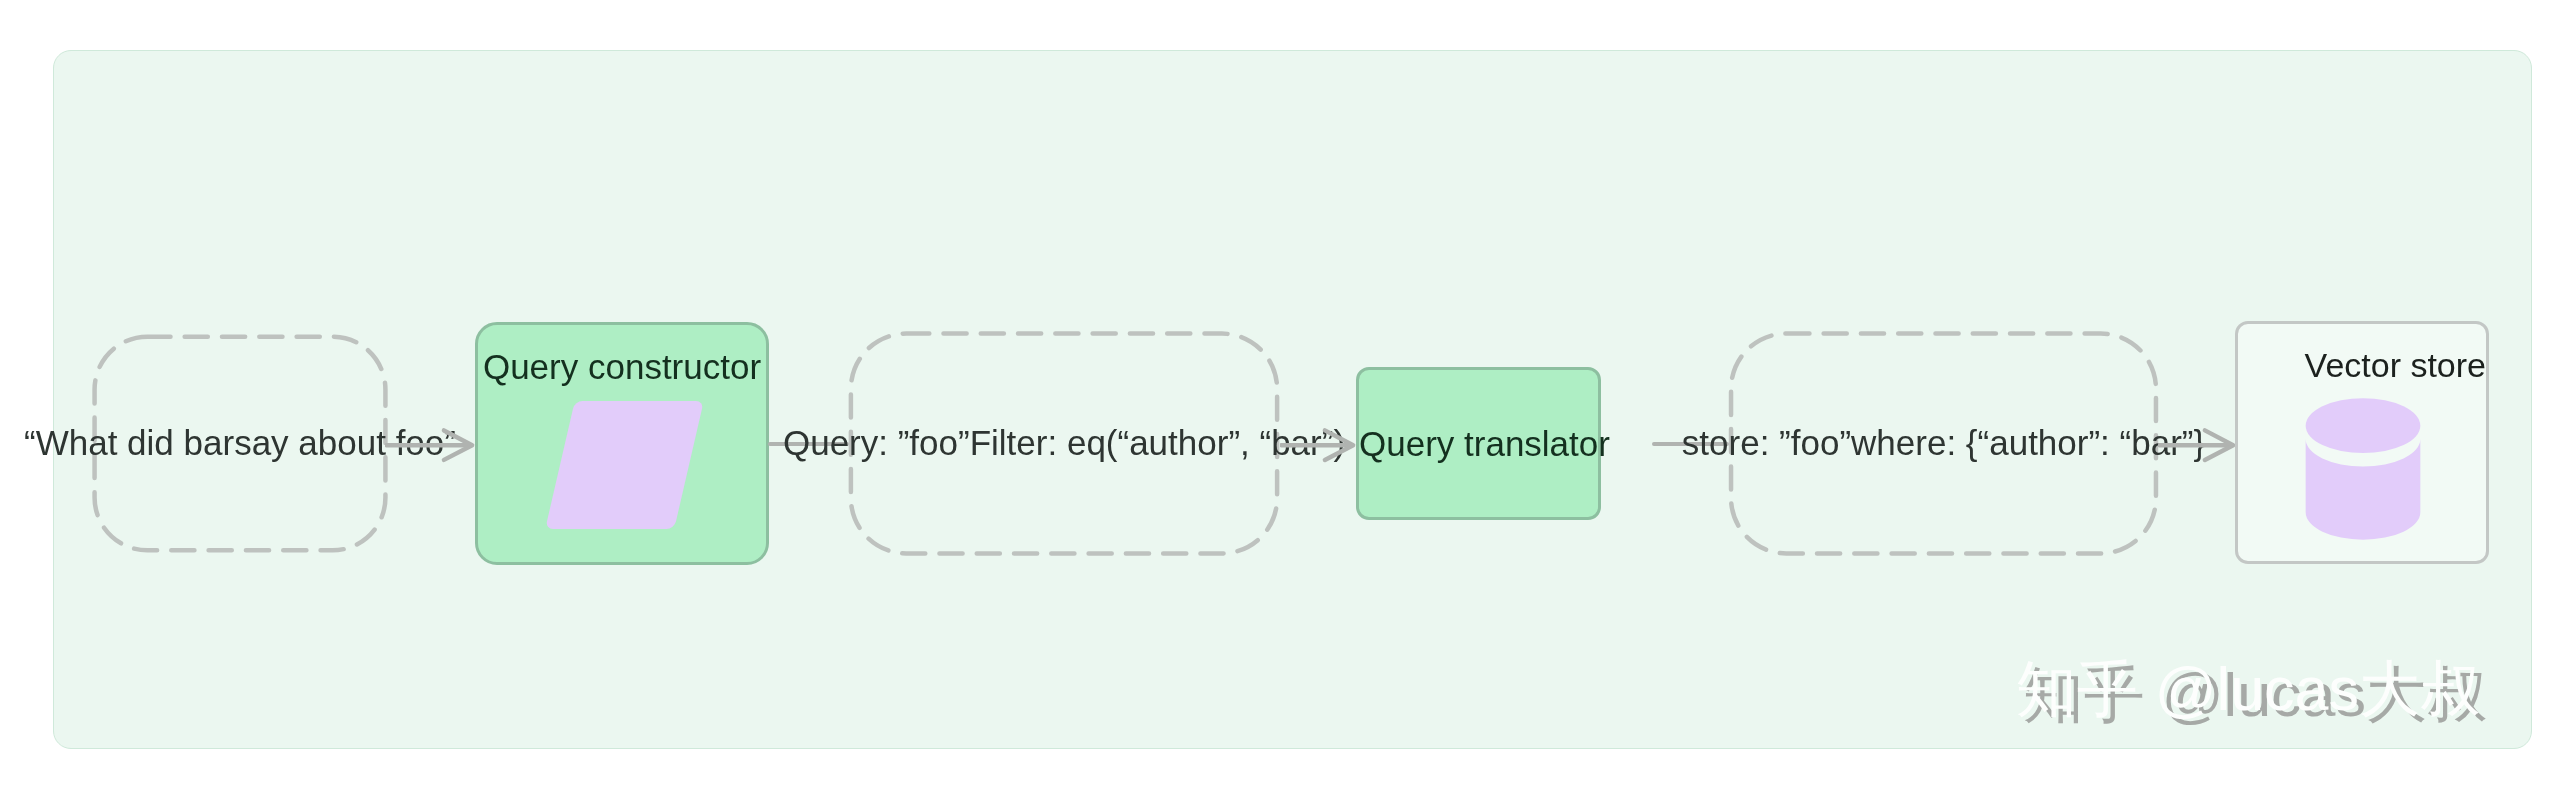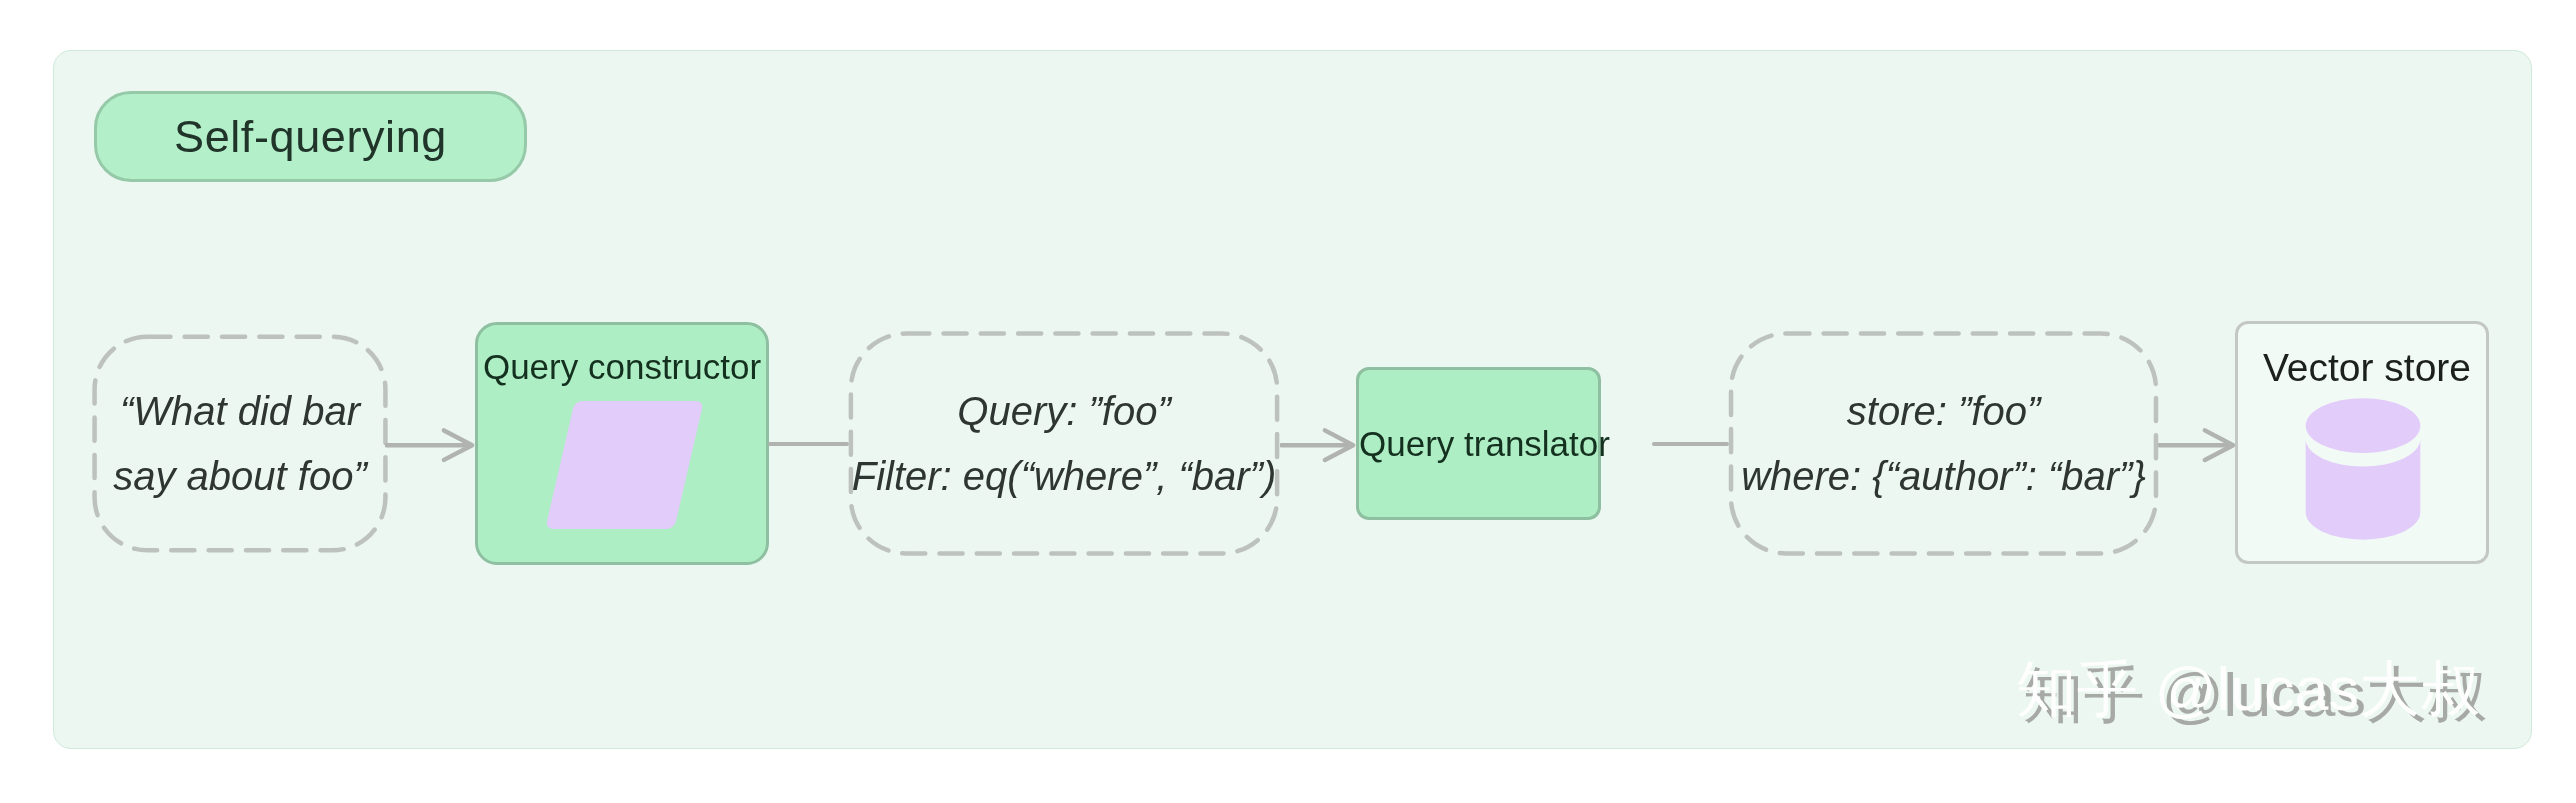--- a/index.html
+++ b/index.html
@@ -30,24 +30,23 @@
     border-radius:37px;
     display:flex; align-items:center; justify-content:center;
   }
   .title-pill span {
     font-size:45px; font-weight:500; color:var(--pill-text); letter-spacing:0.6px;
   }
   .dnode { position:absolute; }
   .dnode svg { position:absolute; left:0; top:0; }
   .dtext {
     position:absolute; inset:0;
-    display:flex; flex-direction:column; align-items:center; justify-content:center;
-    text-align:center; font-size:40px; line-height:1.62; color:var(--node-text);
+    display:flex; flex-direction:row; align-items:center; justify-content:center;
+    text-align:center; font-size:35px; line-height:1.62; color:var(--node-text);
     white-space:nowrap;
-    font-style:italic;
   }
   .gbox {
     position:absolute;
     background:var(--box-bg);
     border:3.9px solid var(--box-border);
     border-radius:13px;
   }
   .glabel {
     position:absolute; left:0; right:0; top:22px;
     text-align:center; font-size:35px; color:var(--box-text); white-space:nowrap;
@@ -60,21 +59,21 @@
     border-radius:7.7px;
   }
   .sbox {
     position:absolute;
     background:var(--store-bg);
     border:3.9px solid var(--store-border);
     border-radius:13px;
   }
   .slabel {
     position:absolute; left:10px; right:0; top:22px;
-    text-align:center; font-size:39px; color:var(--store-text); white-space:nowrap;
+    text-align:right; font-size:34px; color:var(--store-text); white-space:nowrap;
   }
   .db-icon { position:absolute; left:64px; top:66px; }
   .conn-line {
     position:absolute; height:3.9px; background:var(--line-color); border-radius:1.9px;
   }
   .conn-arrow { position:absolute; }
   #n-input       { left:38px;   top:283px; width:296px; height:219px; }
   #conn-a        { left:331px;  top:374px; width:91px; height:39px; }
   #n-constructor { left:421px;  top:271px; width:294px; height:243px;border-radius:22px; }
   #conn-b        { left:714px; top:391px; width:81px; }
@@ -90,23 +89,20 @@
     font-size:61px; line-height:1.1; white-space:nowrap;
     color:var(--watermark-fill);
     text-shadow:7px 6.4px 0 var(--watermark-shadow);
   }
 </style>
 </head>
 <body>
 
 <div class="panel">
 
-  <div class="title-pill">
-    <span>Self-querying</span>
-  </div>
 
   <div class="dnode" id="n-input">
     <svg width="296" height="219" aria-hidden="true" viewBox="0 0 460 340">
       <rect x="4" y="4" width="452" height="332" rx="82" fill="none" stroke="var(--dash-color)" stroke-width="7" stroke-dasharray="36 22" stroke-linecap="round"></rect>
     </svg>
     <div class="dtext">
       <span>“What did bar</span>
       <span>say about foo”</span>
     </div>
   </div>
@@ -122,21 +118,21 @@
   </div>
 
   <div class="conn-line" id="conn-b"></div>
 
   <div class="dnode" id="n-structured">
     <svg width="432" height="225" aria-hidden="true" viewBox="0 0 671 350">
       <rect x="4" y="4" width="663" height="342" rx="86" fill="none" stroke="var(--dash-color)" stroke-width="7" stroke-dasharray="36 22" stroke-linecap="round"></rect>
     </svg>
     <div class="dtext">
       <span>Query: ”foo”</span>
-      <span>Filter: eq(“where”, “bar”)</span>
+      <span>Filter: eq(“author”, “bar”)</span>
     </div>
   </div>
 
   <svg class="conn-arrow" id="conn-c" aria-hidden="true" viewBox="0 0 120 60" width="77" height="39">
     <line x1="2" y1="31" x2="112" y2="31" stroke="var(--line-color)" stroke-width="7" stroke-linecap="round"></line>
     <polyline points="70,8 114,31 70,54" fill="none" stroke="var(--line-color)" stroke-width="7" stroke-linecap="round" stroke-linejoin="round"></polyline>
   </svg>
 
   <div class="gbox vcenter" id="n-translator">
     <div class="glabel">Query translator</div>

